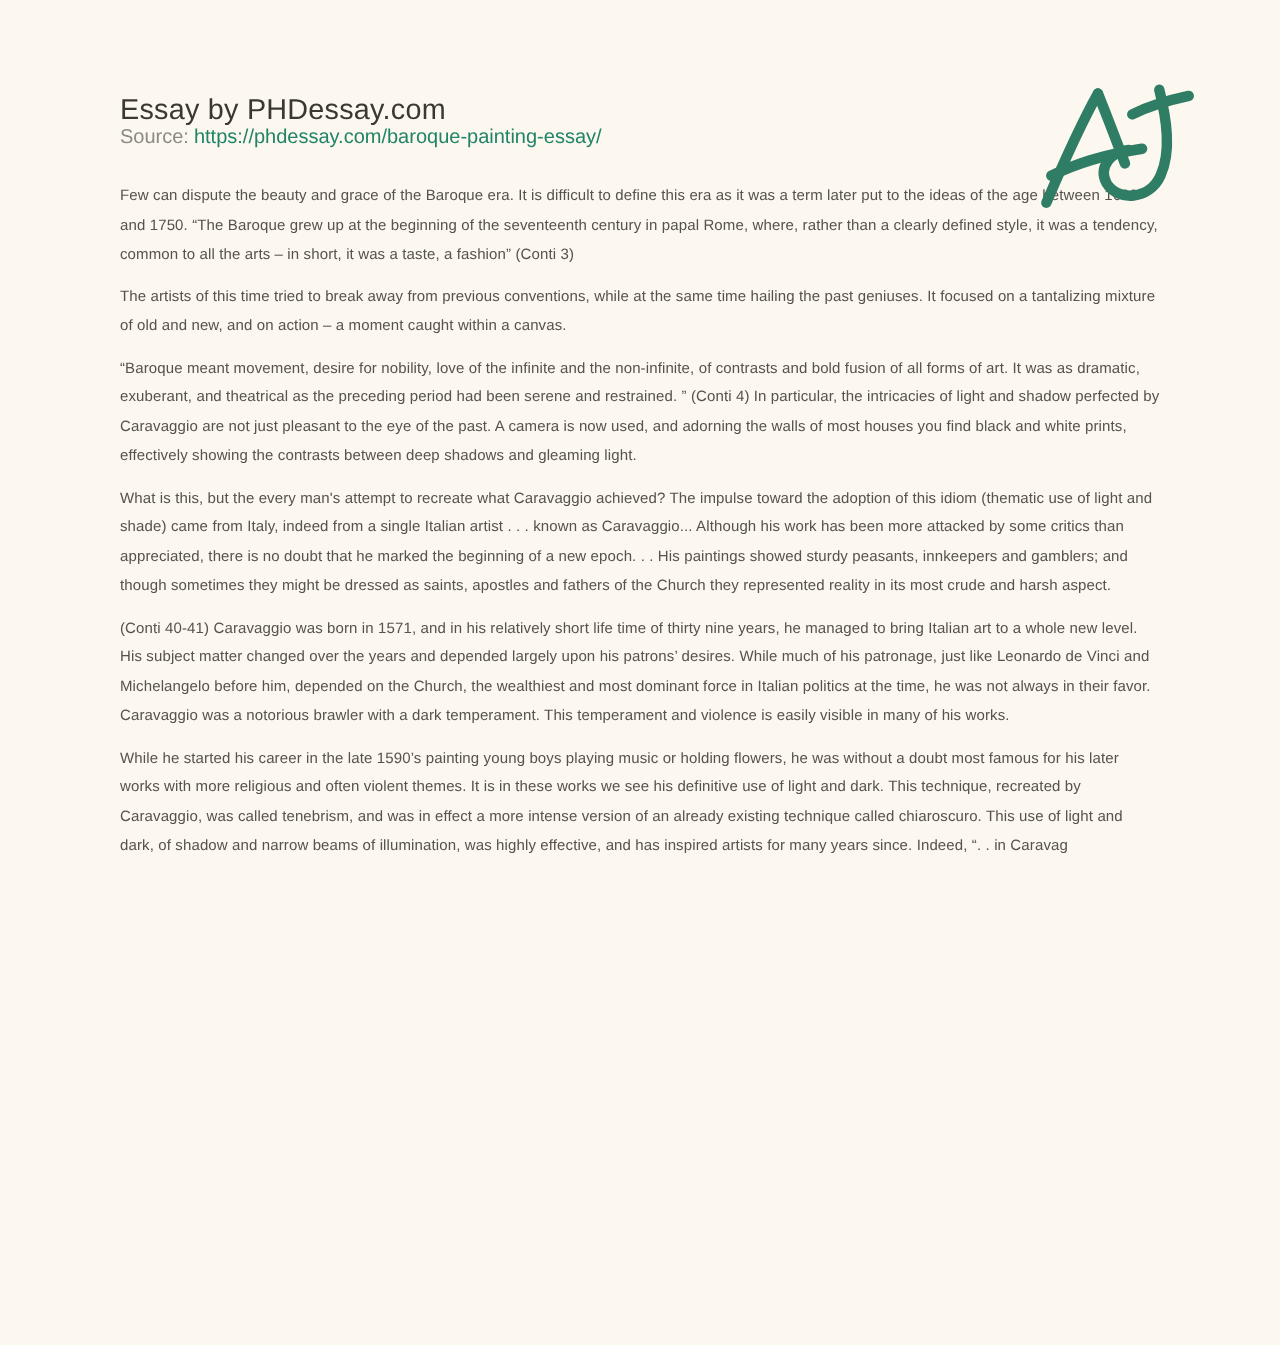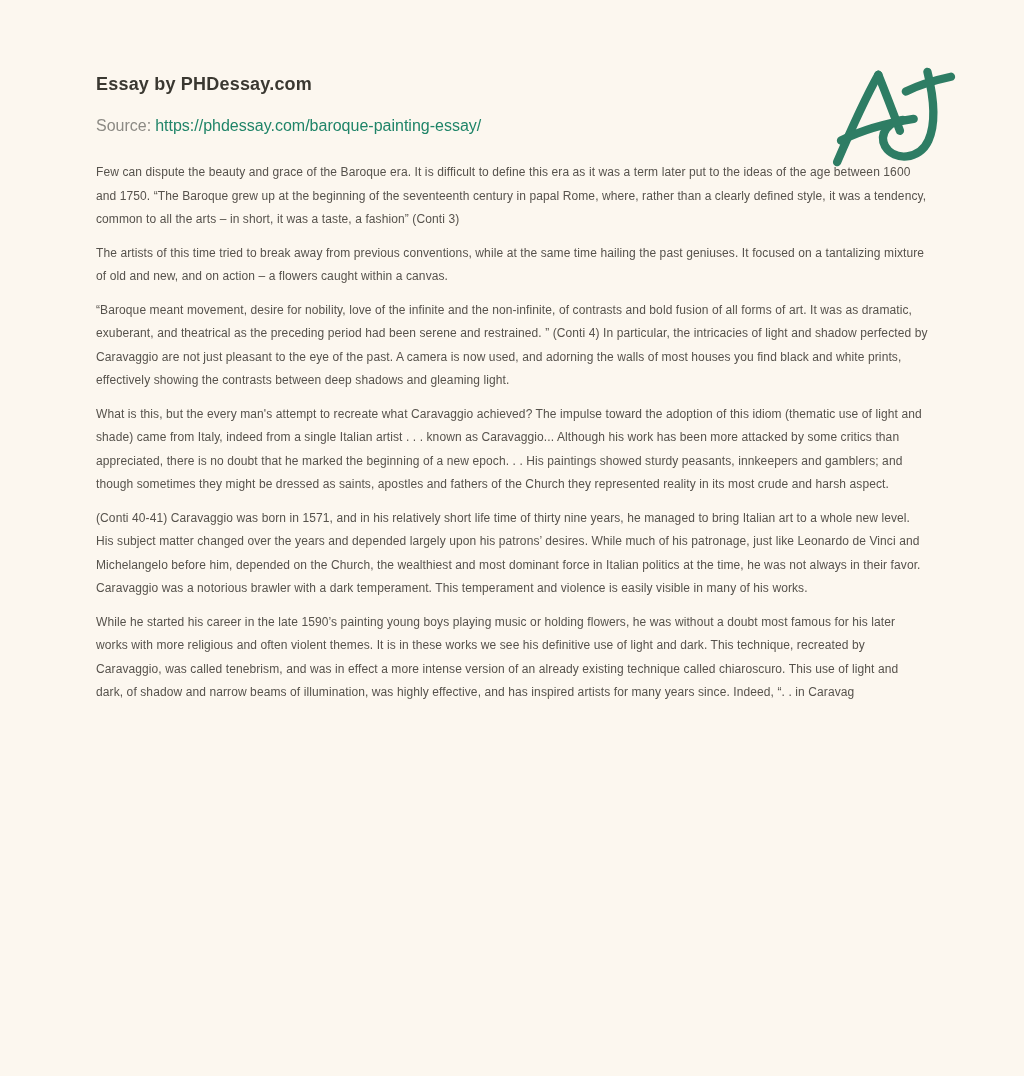--- a/index.html
+++ b/index.html
@@ -12,28 +12,27 @@
     background: #FCF7EF;
     overflow: hidden;
   }
 
   .content {
     padding: 0 96px;
   }
 
   .byline {
     padding-top: 74px;
-    font-size: 18px;
-    font-weight: 700;
+    font-size: 23px;
+    font-weight: 400;
     color: #3A3831;
     letter-spacing: 0.2px;
   }
 
   .source-line {
-    margin-top: 22px;
     font-size: 16px;
     color: #8C8A84;
   }
   .source-line a {
     color: #1F8468;
     text-decoration: none;
     margin-left: 4px;
   }
 
   .logo {
@@ -90,21 +89,21 @@
 
     <div class="byline">Essay by PHDessay.com</div>
 
     <div class="source-line">
       <span>Source:</span><a href="#">https://phdessay.com/baroque-painting-essay/</a>
     </div>
 
 
     <div class="essay-body">
         <p>Few can dispute the beauty and grace of the Baroque era. It is difficult to define this era as it was a term later put to the ideas of the age between 1600 and 1750. “The Baroque grew up at the beginning of the seventeenth century in papal Rome, where, rather than a clearly defined style, it was a tendency, common to all the arts – in short, it was a taste, a fashion” (Conti 3)</p>
-        <p>The artists of this time tried to break away from previous conventions, while at the same time hailing the past geniuses. It focused on a tantalizing mixture of old and new, and on action – a flowers caught within a canvas.</p>
+        <p>The artists of this time tried to break away from previous conventions, while at the same time hailing the past geniuses. It focused on a tantalizing mixture of old and new, and on action – a moment caught within a canvas.</p>
         <p>“Baroque meant movement, desire for nobility, love of the infinite and the non-infinite, of contrasts and bold fusion of all forms of art. It was as dramatic, exuberant, and theatrical as the preceding period had been serene and restrained. ” (Conti 4) In particular, the intricacies of light and shadow perfected by Caravaggio are not just pleasant to the eye of the past. A camera is now used, and adorning the walls of most houses you find black and white prints, effectively showing the contrasts between deep shadows and gleaming light.</p>
         <p>What is this, but the every man's attempt to recreate what Caravaggio achieved? The impulse toward the adoption of this idiom (thematic use of light and shade) came from Italy, indeed from a single Italian artist . . . known as Caravaggio... Although his work has been more attacked by some critics than appreciated, there is no doubt that he marked the beginning of a new epoch. . . His paintings showed sturdy peasants, innkeepers and gamblers; and though sometimes they might be dressed as saints, apostles and fathers of the Church they represented reality in its most crude and harsh aspect.</p>
         <p>(Conti 40-41) Caravaggio was born in 1571, and in his relatively short life time of thirty nine years, he managed to bring Italian art to a whole new level. His subject matter changed over the years and depended largely upon his patrons’ desires. While much of his patronage, just like Leonardo de Vinci and Michelangelo before him, depended on the Church, the wealthiest and most dominant force in Italian politics at the time, he was not always in their favor. Caravaggio was a notorious brawler with a dark temperament. This temperament and violence is easily visible in many of his works.</p>
         <p>While he started his career in the late 1590’s painting young boys playing music or holding flowers, he was without a doubt most famous for his later works with more religious and often violent themes. It is in these works we see his definitive use of light and dark. This technique, recreated by Caravaggio, was called tenebrism, and was in effect a more intense version of an already existing technique called chiaroscuro. This use of light and dark, of shadow and narrow beams of illumination, was highly effective, and has inspired artists for many years since. Indeed, “. . in Caravag</p>
       </div>
   </div>
 
 </div>
 
 </body></html>

